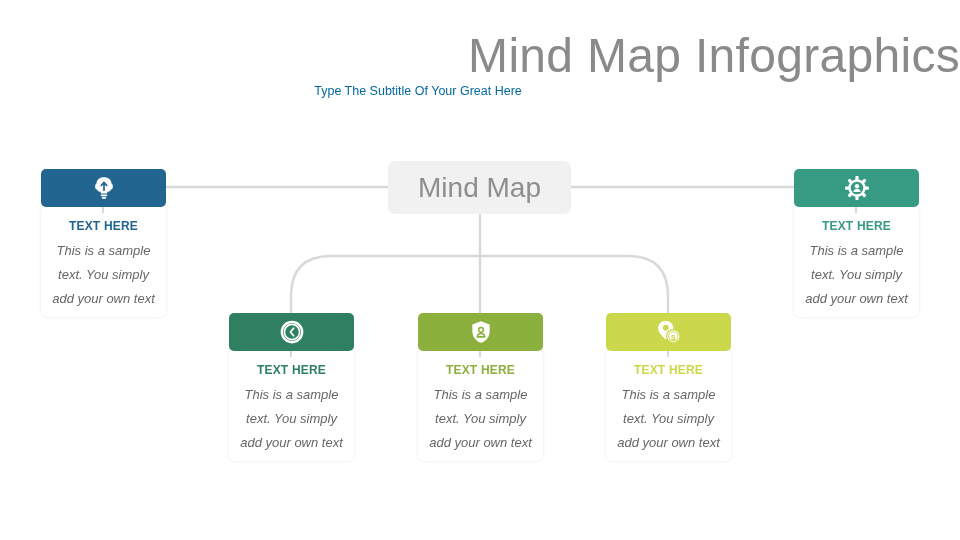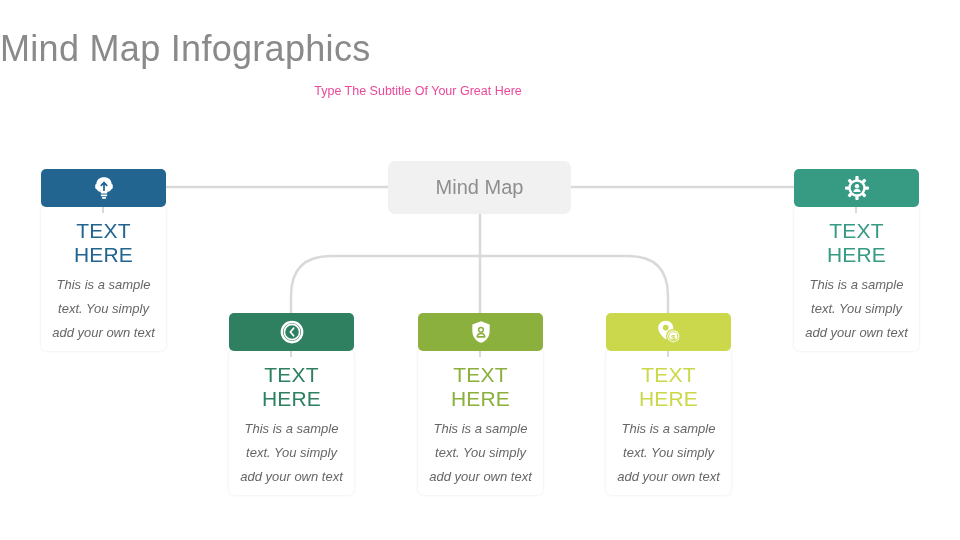--- a/index.html
+++ b/index.html
@@ -1,52 +1,52 @@
 <!DOCTYPE html>
 <html><head>
   <meta charset="utf-8">
   <style>
     * { box-sizing: border-box; margin: 0; padding: 0; }
     html, body { width: 960px; height: 540px; background: #ffffff; overflow: hidden; }
     body { position: relative; font-family: "Liberation Sans", "DejaVu Sans", sans-serif; }
 
     .title {
       position: absolute; left: 0; top: 28px; width: 960px;
-      text-align: left; font-size: 36px; color: #8a8a8a; letter-spacing: 0.3px;
+      text-align: right; font-size: 48px; color: #8a8a8a; letter-spacing: 0.3px;
     }
     .subtitle {
       position: absolute; left: 0; top: 84px; width: 836px;
-      text-align: center; font-size: 12.5px; color: #ec4899;
+      text-align: center; font-size: 12.5px; color: #0369a1;
     }
 
     .connectors { position: absolute; left: 0; top: 0; width: 960px; height: 540px; pointer-events: none; }
 
     .center-node {
       position: absolute; left: 388px; top: 161px; width: 183px; height: 53px;
       background: #f1f1f1; border-radius: 7px;
       display: flex; align-items: center; justify-content: center;
-      font-size: 20px; color: #8e8e8e;
+      font-size: 28px; color: #8e8e8e;
     }
 
     .node { position: absolute; width: 125px; }
     .node-header {
       position: relative; height: 38px; border-radius: 5px;
       display: flex; align-items: center; justify-content: center; z-index: 2;
     }
     .node-header svg { width: 26px; height: 26px; }
     .node-card {
       position: relative; margin-top: -2px; margin-left: 0; width: 125px;
       background: #ffffff; border-radius: 6px;
       box-shadow: 0 0 3px rgba(0,0,0,0.10);
       padding: 14px 6px 6px 6px; text-align: center; z-index: 1;
     }
     .node-card .stem {
       position: absolute; left: 61px; top: 0; width: 2px; height: 8px; background: #d9d9d9;
     }
-    .node-title { font-size: 21px; font-weight: normal; margin-bottom: 6px; letter-spacing: 0.2px; }
+    .node-title { font-size: 12px; font-weight: bold; margin-bottom: 6px; letter-spacing: 0.2px; }
     .node-text { font-size: 13px; color: #666666; line-height: 24px; font-style: italic; }
   </style>
 </head>
 <body>
 
 <div class="title">Mind Map Infographics</div>
 <div class="subtitle">Type The Subtitle Of Your Great Here</div>
 
 <svg class="connectors" viewBox="0 0 960 540">
   <line x1="165" y1="187" x2="388" y2="187" stroke="#d9d9d9" stroke-width="2.5"></line>

